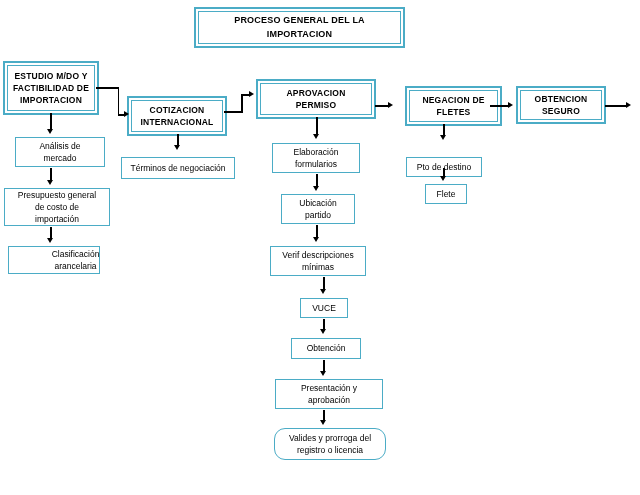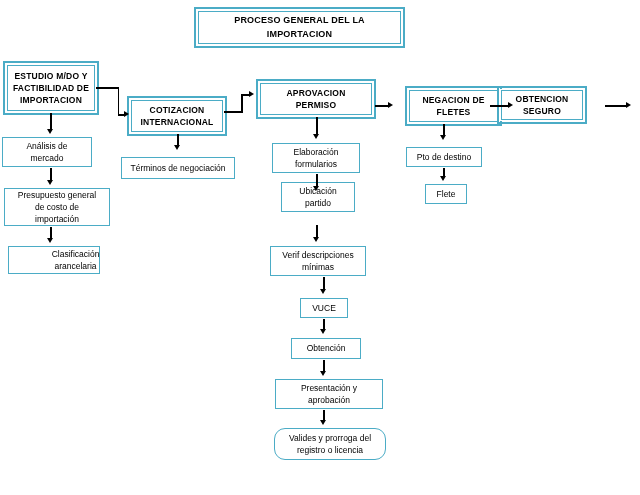--- a/index.html
+++ b/index.html
@@ -82,26 +82,26 @@
   <div class="box stage" style="left:130px;top:99px;width:94px;height:34px;">
     <span class="txt">COTIZACION
 INTERNACIONAL</span>
   </div>
 
   <div class="box stage" style="left:408px;top:89px;width:91px;height:34px;">
     <span class="txt">NEGACION DE
 FLETES</span>
   </div>
 
-  <div class="box stage" style="left:500px;top:89px;width:84px;height:32px;">
+  <div class="box stage" style="left:519px;top:89px;width:84px;height:32px;">
     <span class="txt">OBTENCION
 SEGURO</span>
   </div>
 
-  <div class="box" style="left:2px;top:137px;width:90px;height:30px;">
+  <div class="box" style="left:15px;top:137px;width:90px;height:30px;">
     <span class="txt">Análisis de
 mercado</span>
   </div>
 
   <div class="box" style="left:4px;top:188px;width:106px;height:38px;">
     <span class="txt">Presupuesto general
 de costo de
 importación</span>
   </div>
 
@@ -112,21 +112,21 @@
 
   <div class="box" style="left:121px;top:157px;width:114px;height:22px;">
     <span class="txt">Términos de negociación</span>
   </div>
 
   <div class="box" style="left:272px;top:143px;width:88px;height:30px;">
     <span class="txt">Elaboración
 formularios</span>
   </div>
 
-  <div class="box" style="left:281px;top:182px;width:74px;height:30px;">
+  <div class="box" style="left:281px;top:194px;width:74px;height:30px;">
     <span class="txt">Ubicación
 partido</span>
   </div>
 
   <div class="box" style="left:270px;top:246px;width:96px;height:30px;">
     <span class="txt">Verif descripciones
 mínimas</span>
   </div>
 
   <div class="box" style="left:300px;top:298px;width:48px;height:20px;">
@@ -140,21 +140,21 @@
   <div class="box" style="left:275px;top:379px;width:108px;height:30px;">
     <span class="txt">Presentación y
 aprobación</span>
   </div>
 
   <div class="box" style="left:274px;top:428px;width:112px;height:32px;border-radius:11px;">
     <span class="txt">Valides y prorroga del
 registro o licencia</span>
   </div>
 
-  <div class="box" style="left:406px;top:147px;width:76px;height:20px;">
+  <div class="box" style="left:406px;top:157px;width:76px;height:20px;">
     <span class="txt">Pto de destino</span>
   </div>
 
   <div class="box" style="left:425px;top:184px;width:42px;height:20px;">
     <span class="txt">Flete</span>
   </div>
 
   <div class="ln vln" style="left:50px;top:113px;height:17px;"></div>
   <div class="ah down" style="left:47.2px;top:129px;"></div>
 

